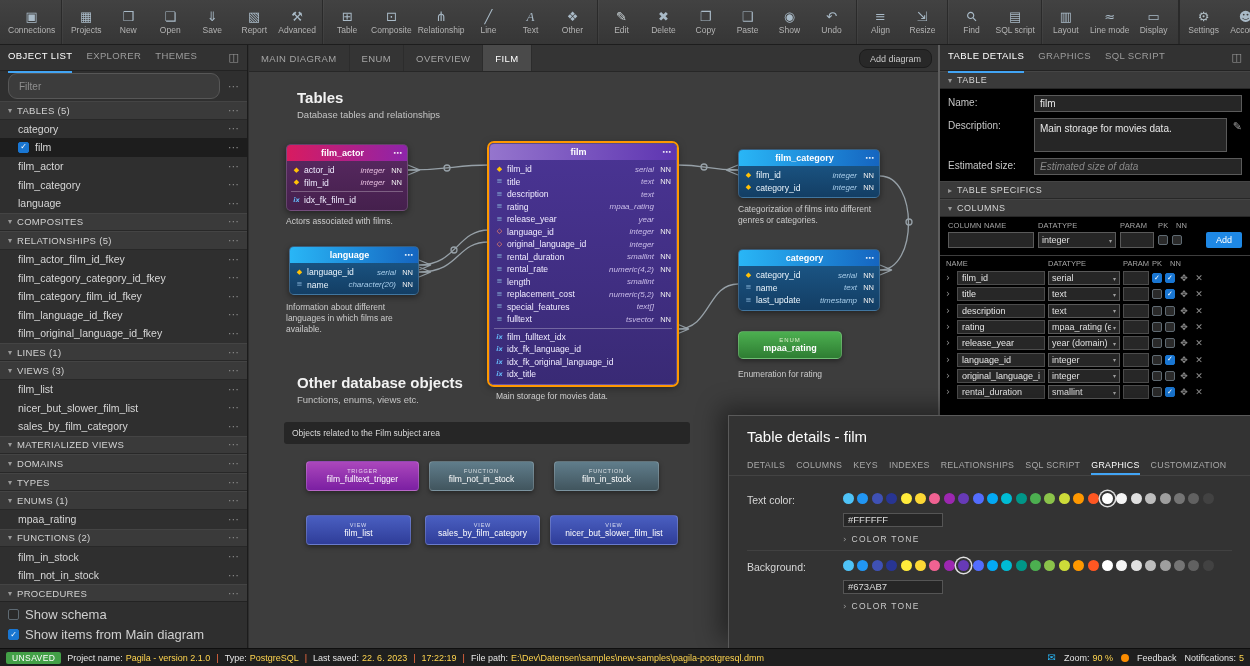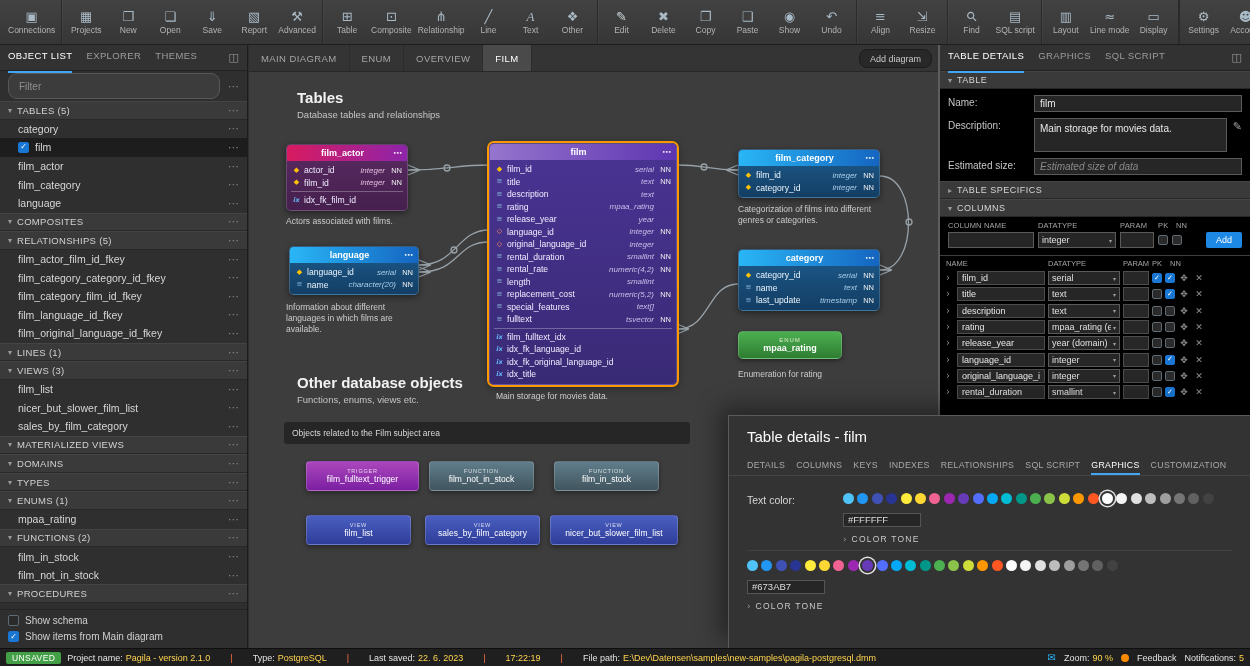--- a/index.html
+++ b/index.html
@@ -37,21 +37,21 @@
 .tree-section .chev{color:#9a9a9a;font-size:8px}
 .sec-label{flex:1;font-size:9.5px;color:#d2d2d2;letter-spacing:.3px;white-space:nowrap;overflow:hidden}
 .tree-item{height:18.6px;display:flex;align-items:center;padding:0 8px 0 18px;gap:6px;cursor:pointer}
 .tree-item.selected{background:#1d1d1d}
 .item-label{flex:1;font-size:10.5px;color:#d6d6d6;white-space:nowrap;overflow:hidden;text-overflow:ellipsis}
 .cb{width:11px;height:11px;border:1px solid #5f6a72;border-radius:2px;background:#2a2a2a;display:inline-flex;align-items:center;justify-content:center;font-size:8px;color:#fff;flex:none;cursor:pointer;line-height:1}
 .cb.checked{background:#1976d2;border-color:#1976d2}
 .cb.sm{width:10px;height:10px;font-size:7px}
 .side-bottom{padding:5px 8px 6px;border-top:1px solid #232323;display:flex;flex-direction:column;gap:5px}
 .opt-row{display:flex;align-items:center;gap:6px;cursor:pointer}
-.opt-label{font-size:10px;color:#cfcfcf}
+.opt-label{font-size:13px;color:#cfcfcf}
 
 
 #canvas-wrap{position:absolute;top:45px;left:249px;width:689px;bottom:18px;background:#3d3d3d;display:flex;flex-direction:column}
 #v-divider{position:absolute;top:45px;left:938px;width:2px;bottom:18px;background:#5e5e5e;z-index:3}
 .canvas-tabs{height:27px;background:#343434;border-bottom:1px solid #272727;display:flex;align-items:stretch;position:relative;flex:none}
 .ctab{padding:0 12px;font-size:9.5px;color:#a5a5a5;letter-spacing:.4px;display:flex;align-items:center;border-right:1px solid #2c2c2c;cursor:pointer;white-space:nowrap}
 .ctab.active{background:#4a4a4a;color:#fff}
 .add-diagram{position:absolute;right:6px;top:4px;height:19px;padding:0 10px;background:#282828;border:1px solid #1c1c1c;border-radius:8px;color:#c9c9c9;font-size:9px;cursor:pointer;font-family:"Liberation Sans",sans-serif}
 #diagram{position:relative;flex:1;overflow:hidden}
 #rel-svg{position:absolute;left:0;top:0;pointer-events:none}
@@ -139,29 +139,29 @@
 .ov-tab{font-size:8.8px;color:#a8a8a8;letter-spacing:.3px;padding:6px 0 5px;cursor:pointer;white-space:nowrap}
 .ov-tab.active{color:#fff;box-shadow:inset 0 -2px 0 #42a5f5}
 .ov-body{flex:1;padding:8px 18px 4px;display:flex;flex-direction:column}
 .color-block{display:flex;gap:8px;padding:7px 0 6px}
 .color-block + .color-block{border-top:1px solid #414141}
 .cb-label{width:88px;font-size:10.5px;color:#d6d6d6;padding-top:3px;flex:none}
 .cb-main{flex:1;min-width:0}
 .swatches{display:flex;flex-wrap:wrap;gap:3.4px;padding:2px 0 5px}
 .swatch{width:11px;height:11px;border-radius:50%;cursor:pointer;flex:none}
 .swatch.sel{box-shadow:0 0 0 2px #333,0 0 0 3.5px #e0e0e0}
-.hex-input{width:78px;height:14px;background:#262626;border:1px solid #555;color:#ddd;font-size:9.5px;padding:0 4px;outline:none;font-family:"Liberation Sans",sans-serif}
+.hex-input{width:100px;height:14px;background:#262626;border:1px solid #555;color:#ddd;font-size:9.5px;padding:0 4px;outline:none;font-family:"Liberation Sans",sans-serif}
 .color-tone{display:flex;align-items:center;gap:5px;margin-top:7px;color:#c9c9c9;cursor:pointer}
 .color-tone .chev{font-size:9px;color:#999}
 .color-tone-label{font-size:8.5px;letter-spacing:1.2px}
 
 
 #statusbar{position:absolute;left:0;right:0;bottom:0;height:18px;background:#1f1f1f;border-top:1px solid #0f0f0f;display:flex;align-items:center;padding:0 6px;gap:6px;font-size:9px;z-index:8}
 .badge{background:#43a047;color:#fff;font-size:8.5px;font-weight:normal;padding:1px 6px;border-radius:2px;letter-spacing:.4px;flex:none}
-.sb-items{display:flex;align-items:flex-end;gap:20px;white-space:nowrap;overflow:hidden}
+.sb-items{display:flex;align-items:flex-end;gap:6px;white-space:nowrap;overflow:hidden}
 .sb-item{display:inline-flex;gap:3px;white-space:nowrap}
 .sb-label{color:#e3e3e3}
 .sb-value{color:#ffd54f}
 .sb-sep{color:#ff7043}
 .sb-right{margin-left:auto;display:flex;align-items:center;gap:8px;flex:none}
 .sb-icon-chat{color:#29b6f6;font-size:10px;cursor:pointer}
 .sb-dot{width:8px;height:8px;border-radius:50%;background:#fb8c00;display:inline-block}
 .sb-feedback{color:#e3e3e3;cursor:pointer}
 </style>
 </head>
@@ -932,20 +932,21 @@
               <span class="swatch" style="background: rgb(66, 66, 66);"></span>
             </div>
           <input class="hex-input" readonly="" value="#FFFFFF" style="">
           <div class="color-tone">
             <span class="chev">›</span>
             <span class="color-tone-label">COLOR TONE</span>
           </div>
         </div>
       </div>
       <div class="color-block">
+        <span class="cb-label">Background:</span>
         <div class="cb-main">
           <div id="bg-swatches" class="swatches">
               <span class="swatch" style="background: rgb(79, 195, 247);"></span>
               <span class="swatch" style="background: rgb(33, 150, 243);"></span>
               <span class="swatch" style="background: rgb(63, 81, 181);"></span>
               <span class="swatch" style="background: rgb(40, 53, 147);"></span>
               <span class="swatch" style="background: rgb(255, 235, 59);"></span>
               <span class="swatch" style="background: rgb(253, 216, 53);"></span>
               <span class="swatch" style="background: rgb(240, 98, 146);"></span>
               <span class="swatch" style="background: rgb(156, 39, 176);"></span>

